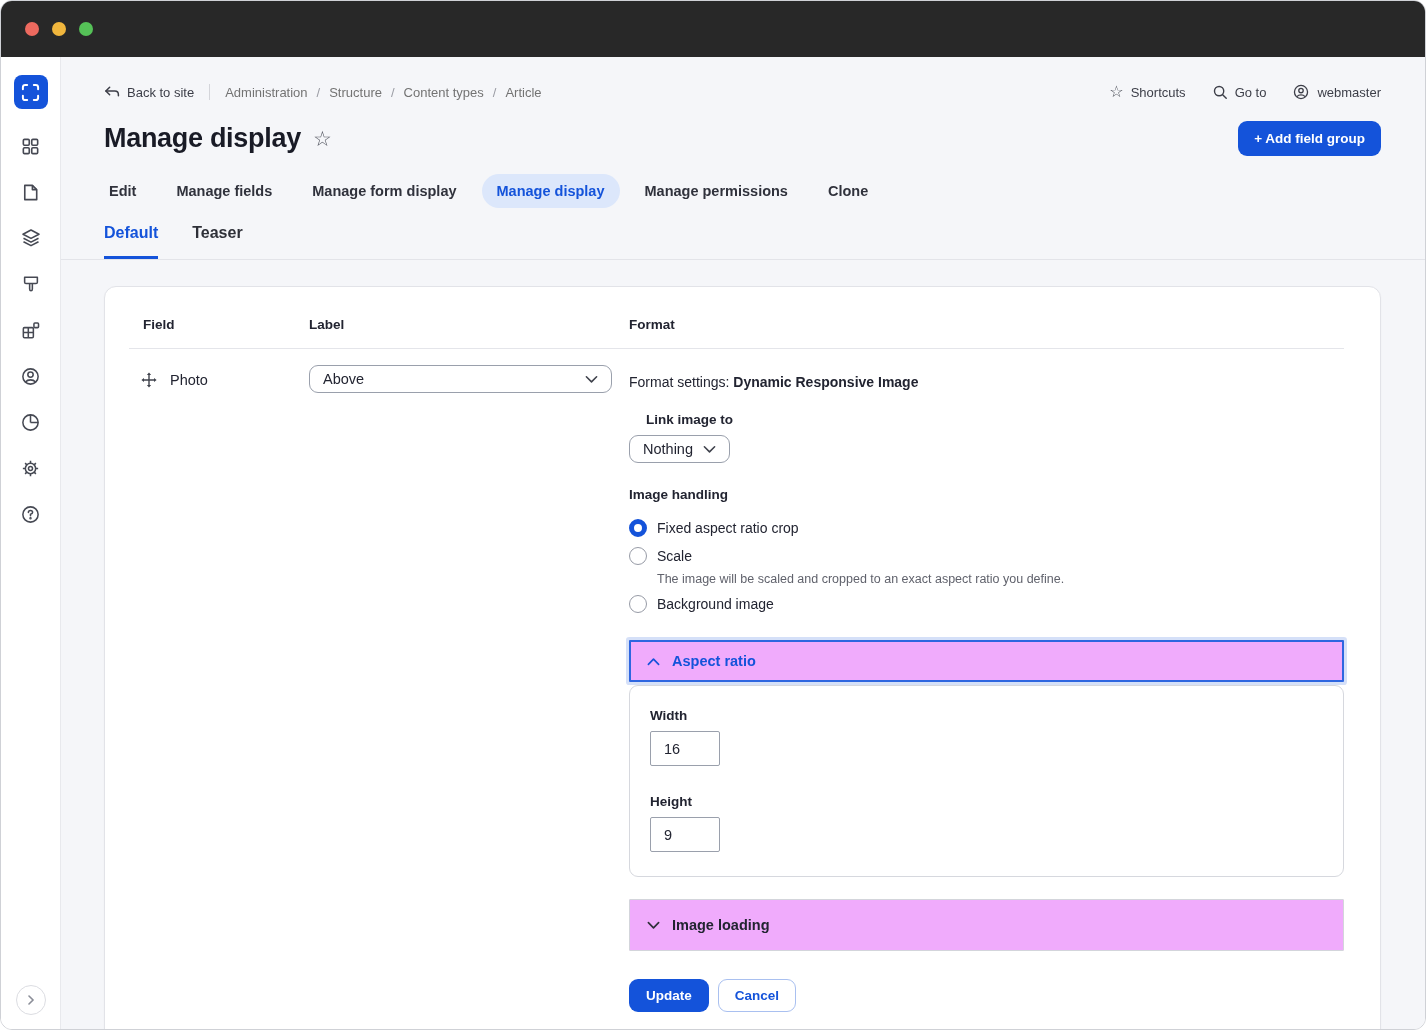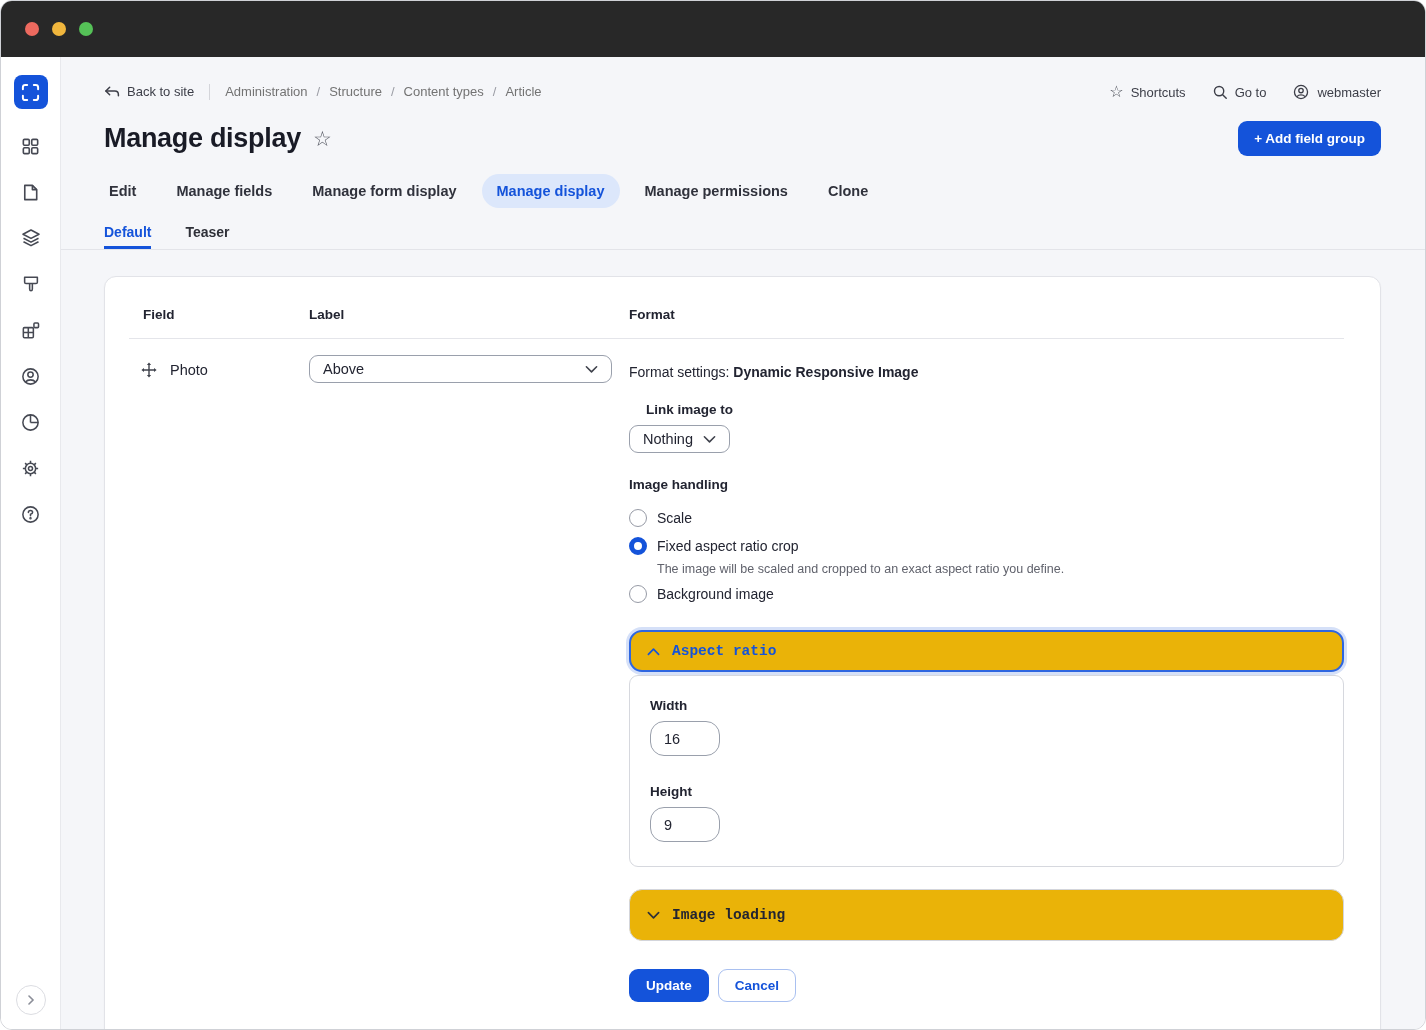--- a/index.html
+++ b/index.html
@@ -17,21 +17,21 @@
     display:flex;flex-direction:column;align-items:center;padding-top:18px;position:relative;}
   .logo{width:34px;height:34px;border-radius:8px;background:#1453da;display:flex;align-items:center;justify-content:center;margin-bottom:14px;cursor:pointer;}
   .side-ic{width:36px;height:46px;display:flex;align-items:center;justify-content:center;cursor:pointer;color:#464953;}
   .side-ic svg{stroke:#464953;}
   .expand-btn{position:absolute;bottom:14px;left:50%;transform:translateX(-50%);
     width:30px;height:30px;border-radius:50%;border:1px solid #dcdde2;background:#fff;
     display:flex;align-items:center;justify-content:center;cursor:pointer;}
   .main{flex:1;background:#f5f6f9;overflow:hidden;display:flex;flex-direction:column;}
   
   .metabar{display:flex;align-items:center;justify-content:space-between;padding:26px 44px 0 43px;font-size:13px;color:#565863;}
-  .crumbs{display:flex;align-items:flex-start;gap:9px;}
+  .crumbs{display:flex;align-items:center;gap:9px;}
   .crumbs .back{display:flex;align-items:center;gap:7px;cursor:pointer;color:#3c3e48;}
   .vdiv{width:1px;height:16px;background:#d4d5da;margin:0 6px;}
   .crumb{cursor:pointer;color:#737373;}
   .crumb-sep{color:#9a9ca4;}
   .crumb.last{cursor:default;}
   .meta-actions{display:flex;align-items:center;gap:26px;}
   .meta-action{display:flex;align-items:center;gap:7px;cursor:pointer;color:#3c3e48;}
   .star-glyph{font-size:16px;color:#4a4d57;line-height:1;}
   
   .pagehead{display:flex;align-items:center;justify-content:space-between;padding:20px 44px 0 43px;}
@@ -39,21 +39,21 @@
   .ptitle{font-size:27px;font-weight:700;color:#191b26;letter-spacing:-0.3px;}
   .fav-star{font-size:21px;color:#5b5e68;cursor:pointer;line-height:1;}
   .btn-primary{background:#1453da;color:#fff;border:none;border-radius:9px;
     font-size:13.5px;font-weight:700;padding:10px 16px;cursor:pointer;font-family:inherit;}
   
   .tabs1{display:flex;align-items:center;gap:10px;padding:18px 44px 0 33px;}
   .tab1{font-size:14.5px;font-weight:600;color:#30323c;padding:9px 15px;border-radius:18px;cursor:pointer;white-space:nowrap;}
   .tab1.active{background:#dce7fb;color:#1453da;}
   
   .tabs2{display:flex;align-items:flex-end;gap:34px;padding:16px 44px 0 43px;border-bottom:1px solid #e3e4e9;}
-  .tab2{font-size:14px;font-weight:600;color:#2e3038;padding-bottom:6px;cursor:pointer;border-bottom:3px solid transparent;}
+  .tab2{font-size:16px;font-weight:600;color:#2e3038;padding-bottom:14px;cursor:pointer;border-bottom:3px solid transparent;}
   .tab2.active{color:#1453da;border-bottom-color:#1453da;}
   
   .card{margin:26px 44px 0 43px;background:#fff;border:1px solid #e2e3e8;border-radius:12px;
     box-shadow:0 1px 2px rgba(20,22,30,0.04);padding:0 36px 40px 24px;flex:1;}
   .thead{display:grid;grid-template-columns:180px 320px 1fr;padding:30px 0 16px 0;}
   .th{font-size:13.5px;font-weight:700;color:#222431;}
   .th.first{padding-left:14px;}
   .thead-rule{border-bottom:1px solid #e4e5ea;}
   .trow{display:grid;grid-template-columns:180px 320px 1fr;padding-top:16px;align-items:start;}
   .cell-field{display:flex;align-items:center;gap:13px;padding-left:12px;padding-top:7px;}
@@ -71,26 +71,26 @@
   .fmt-line b{font-weight:700;}
   .lbl{font-size:13.5px;font-weight:700;color:#222431;}
   .mt22{margin-top:22px;padding-left:17px;} .mt8{margin-top:8px;} .mt24{margin-top:24px;}
   .radios{margin-top:12px;display:flex;flex-direction:column;}
   .radio-row{display:flex;align-items:center;gap:10px;cursor:pointer;padding:5px 0;}
   .radio{width:18px;height:18px;border-radius:50%;border:1.5px solid #979ba6;background:#fff;flex:none;}
   .radio.checked{border:5.5px solid #1453da;}
   .radio-lbl{font-size:14px;color:#222431;}
   .radio-desc{font-size:12.5px;color:#60626c;margin:2px 0 4px 28px;}
   
-  .acc-head{display:flex;align-items:center;gap:12px;border-radius:13px;background:#eab308;cursor:pointer;font-family:Liberation Mono, monospace;}
+  .acc-head{display:flex;align-items:center;gap:12px;border-radius:1px;background:#f0abfc;cursor:pointer;}
   .acc-open-head{margin-top:22px;border:2px solid #2e66e0;box-shadow:0 0 0 3px rgba(20,83,218,0.18);
     height:42px;padding:0 16px;}
   .acc-open-title{font-size:14.5px;font-weight:700;color:#1453da;}
   .acc-body{margin-top:3px;border:1px solid #d6d8de;border-radius:9px;background:#fff;padding:22px 20px 24px 20px;}
-  .num-input{width:70px;height:35px;border:1px solid #9aa0ac;border-radius:14px;margin-top:8px;
+  .num-input{width:70px;height:35px;border:1px solid #9aa0ac;border-radius:2px;margin-top:8px;
     font-size:14.5px;color:#222431;padding:0 13px;font-family:inherit;background:#fff;}
   .field-gap{margin-top:28px;}
   .acc-closed{margin-top:22px;border:1px solid #d3d5db;height:52px;padding:0 17px;}
   .acc-closed-title{font-size:14.5px;font-weight:700;color:#222431;}
   
   .actions{display:flex;align-items:center;gap:9px;margin-top:28px;}
   .btn-update{background:#1453da;color:#fff;border:none;border-radius:9px;font-size:13.5px;font-weight:700;
     padding:9px 17px;cursor:pointer;font-family:inherit;}
   .btn-cancel{background:#fff;color:#1453da;border:1px solid #a9c0f0;border-radius:9px;font-size:13.5px;font-weight:700;
     padding:8px 16px;cursor:pointer;font-family:inherit;}
@@ -289,26 +289,26 @@
             <div class="select compact mt8">
               <span class="val">Nothing</span>
               <svg width="13" height="9" viewBox="0 0 14 9" fill="none" stroke="#3f424c" stroke-width="1.7" stroke-linecap="round" stroke-linejoin="round">
                 <path d="M1.5 1.5 L7 7 L12.5 1.5"></path>
               </svg>
             </div>
 
             <div class="lbl mt24">Image handling</div>
             <div class="radios">
               <div class="radio-row">
+                <span class="radio checked"></span>
+                <span class="radio-lbl">Fixed aspect ratio crop</span>
+              </div>
+              <div class="radio-row">
                 <span class="radio"></span>
                 <span class="radio-lbl">Scale</span>
-              </div>
-              <div class="radio-row">
-                <span class="radio checked"></span>
-                <span class="radio-lbl">Fixed aspect ratio crop</span>
               </div>
               <div class="radio-desc">The image will be scaled and cropped to an exact aspect ratio you define.</div>
               <div class="radio-row">
                 <span class="radio"></span>
                 <span class="radio-lbl">Background image</span>
               </div>
             </div>
 
             
             <div class="acc-head acc-open-head">

